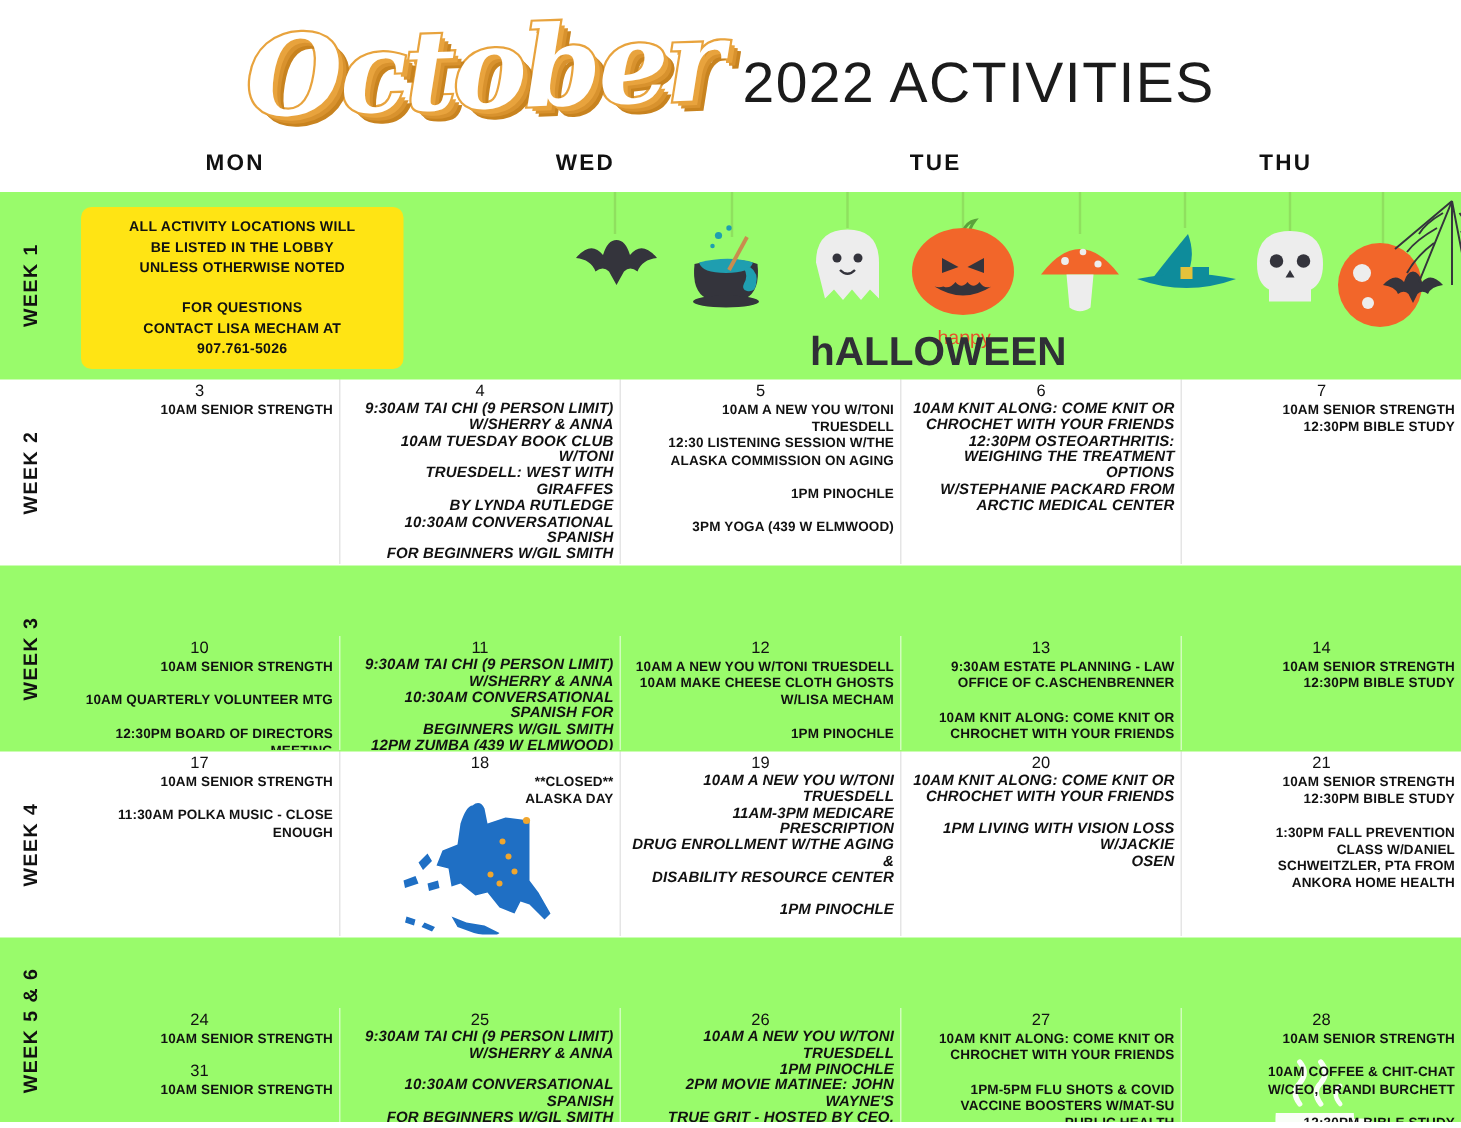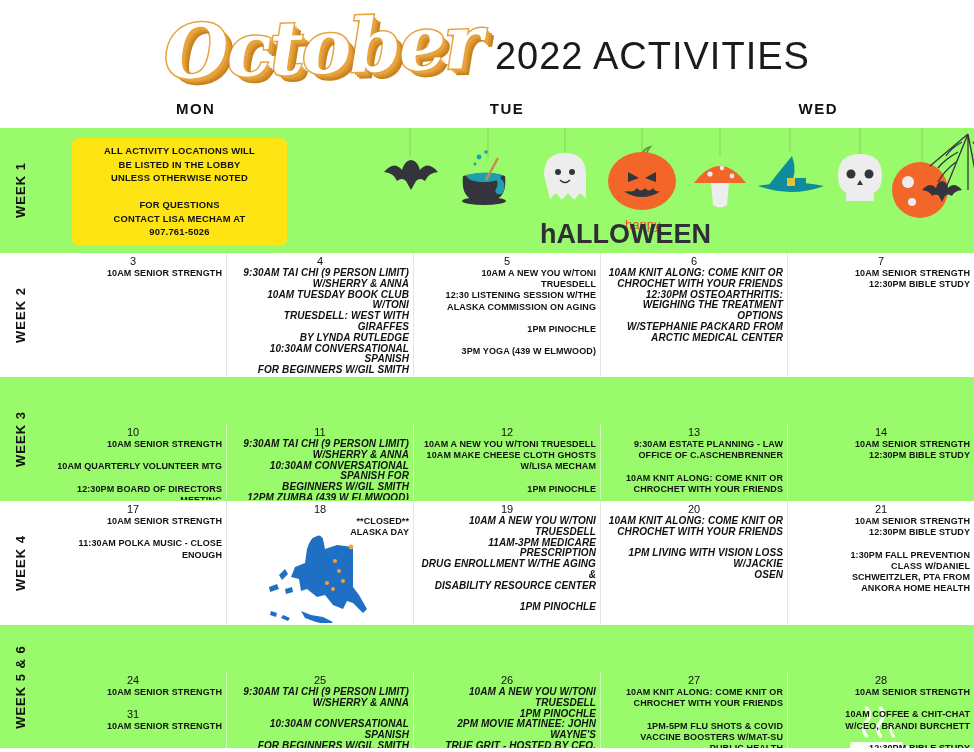--- a/index.html
+++ b/index.html
@@ -117,21 +117,21 @@
     letter-spacing:0.1px;
     white-space:pre-line;
     text-align:right;
   }
   .cell.wide .events{ font-size:10px; line-height:10.8px;font-style:italic; }
 
   
   .week1cells{ flex:1 1 auto; position:relative; display:block; }
   .notebox{
     position:absolute;
-    left:32px; top:10px;
+    left:14px; top:10px;
     width:215px;
     background:#FFE414;
     border-radius:7px;
     padding:6px 6px 7px 6px;
     text-align:center;
     font-size:9.4px;
     font-weight:bold;
     line-height:13.5px;
     letter-spacing:0.2px;
     color:#111;
@@ -181,22 +181,23 @@
 
 <div class="page">
 
   <div class="header">
     <div class="month-script">October</div>
     <div class="year-title">2022 ACTIVITIES</div>
   </div>
 
   <div class="dayrow">
     <div class="dh">MON</div>
+    <div class="dh">WED</div>
     <div class="dh">TUE</div>
-    <div class="dh">WED</div>
+    <div class="dh">THU</div>
   </div>
 
   <div class="weeks">
 
     <div class="week green" style="border-top:none;">
       <div class="weeklabel">
         <span>WEEK 1</span>
       </div>
       <div class="week1cells">
         <div class="notebox">ALL ACTIVITY LOCATIONS WILL

